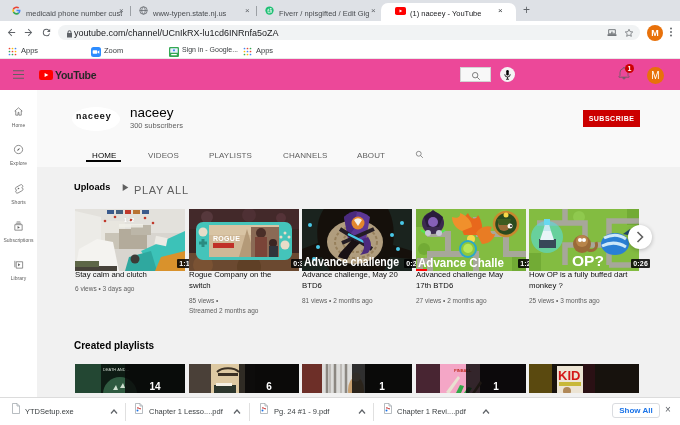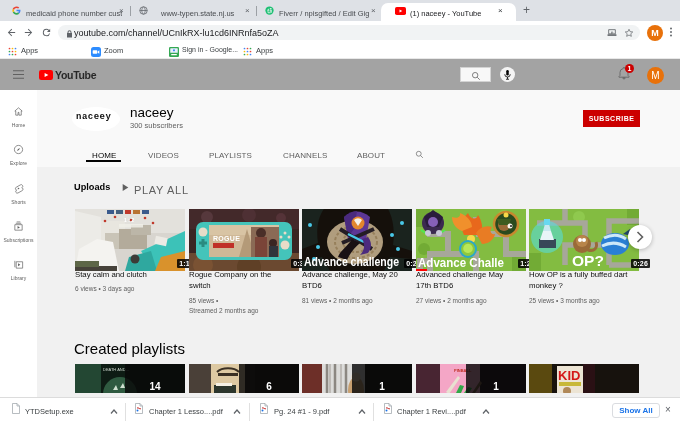--- a/index.html
+++ b/index.html
@@ -10,21 +10,21 @@
 .tab{position:absolute;top:4px;height:17px;font-size:7.5px;color:#494c50;}
 .tab .ttl{position:absolute;top:5px;white-space:nowrap;overflow:hidden;}
 .tabsep{position:absolute;top:6px;width:1px;height:10px;background:#9ca0a5;}
 #activetab{position:absolute;left:381px;top:3px;width:135px;height:18px;background:#fff;border-radius:7px 7px 0 0;}
 #toolbar{left:0;top:21px;width:588px;height:23px;background:#fff;}
 #omni{position:absolute;left:58px;top:4px;width:582px;height:15px;border-radius:7.5px;background:#f1f3f4;}
 #omni .url{position:absolute;left:16px;top:3px;font-size:9px;color:#202124;}
 #bookmarks{left:0;top:44px;width:680px;height:14px;background:#fff;}
 .bk{position:absolute;top:2px;font-size:7.5px;color:#3c4043;}
 
-#ythead{left:0;top:58px;width:680px;height:32px;background:#a3a3a3;border-top:1px solid #e8e8e8;box-sizing:border-box;}
+#ythead{left:0;top:58px;width:680px;height:32px;background:#ec4899;border-top:1px solid #e8e8e8;box-sizing:border-box;}
 #ysearch{position:absolute;left:171px;top:8px;width:289px;height:15px;border:1px solid #ccc;box-sizing:border-box;background:#fff;}
 #ysearch span{position:absolute;left:6px;top:2.5px;font-size:8.5px;color:#888;}
 #ysearchbtn{position:absolute;left:460px;top:8px;width:31px;height:15px;background:#f8f8f8;border:1px solid #d3d3d3;box-sizing:border-box;}
 
 #pagebg{left:0;top:90px;width:680px;height:307px;background:#f9f9f9;}
 #contentbg{left:37px;top:167px;width:643px;height:230px;background:#f1f1f1;}
 #sidebar{left:0;top:90px;width:37px;height:307px;background:#fff;}
 .sbitem{position:absolute;left:0;width:37px;text-align:center;color:#030303;}
 .sbitem .lbl{font-size:5px;color:#606060;display:block;margin-top:1px;}
 
@@ -62,21 +62,21 @@
   <div class="tab" style="left:26px;width:89px">
       <span class="ttl">medicaid phone number cust</span>
     </div>
   <div class="abs" style="left:119px;top:7px;width:7px;height:7px;color:#5f6368;font-size:8px;line-height:7px">×</div>
   <div class="tabsep" style="left:130px"></div>
 
   <svg class="abs" style="left:139px;top:6px" width="9" height="9" viewBox="0 0 24 24">
       <circle cx="12" cy="12" r="10" fill="none" stroke="#5f6368" stroke-width="2"></circle>
       <path d="M2 12h20M12 2c3 2.5 4.5 6 4.5 10S15 19.5 12 22M12 2c-3 2.5-4.5 6-4.5 10S9 19.5 12 22" fill="none" stroke="#5f6368" stroke-width="2"></path>
     </svg>
-  <div class="tab" style="left:161px;width:82px">
+  <div class="tab" style="left:153px;width:82px">
       <span class="ttl">www-typen.state.nj.us</span>
     </div>
   <div class="abs" style="left:245px;top:7px;width:7px;height:7px;color:#5f6368;font-size:8px;line-height:7px">×</div>
   <div class="tabsep" style="left:256px"></div>
 
   <svg class="abs" style="left:265px;top:6px" width="9" height="9" viewBox="0 0 24 24">
       <circle cx="12" cy="12" r="11" fill="#1dbf73"></circle>
       <circle cx="15.5" cy="7" r="2" fill="#fff"></circle>
       <path d="M8 18v-7c0-2 1.5-3.5 3.5-3.5M6.5 11h5M8 18h6v-7h3v7" stroke="#fff" stroke-width="1.8" fill="none"></path>
     </svg>
@@ -399,21 +399,21 @@
   </div>
   <div class="vtitle" style="left:529px">How OP is a fully buffed dart<br>monkey ?</div>
   <div class="vmeta" style="left:529px;top:296px">25 views • 3 months ago</div>
 
   <div class="abs" style="left:628px;top:225px;width:24px;height:24px;border-radius:50%;background:#fff;box-shadow:0 1px 4px rgba(0,0,0,.25)"></div>
   <svg class="abs" style="left:636px;top:231px" width="8" height="12" viewBox="0 0 8 12">
       <path d="M1.5 1l5 5-5 5" fill="none" stroke="#606060" stroke-width="1.6"></path>
     </svg>
 </div>
 <div id="playlists">
-  <div class="abs" style="left:74px;top:340px;font-size:15px;font-weight:normal;color:#030303">Created playlists</div>
+  <div class="abs" style="left:74px;top:340px;font-size:10px;font-weight:bold;color:#030303">Created playlists</div>
   <div class="plthumb" style="left:75px">
     <svg width="110" height="29" viewBox="0 0 110 29">
       <rect width="110" height="29" fill="#0e1c14"></rect>
       <rect x="0" y="0" width="26" height="29" fill="#23473394"></rect>
       <rect x="0" y="0" width="26" height="29" fill="#234733"></rect>
       <circle cx="45" cy="30" r="17" fill="#2f5a40"></circle>
       <path d="M38 26l3-5 2 5zM45 24l3-5 2 5z" fill="#cfe0cf"></path>
       <text x="28" y="7" font-size="4" fill="#cfd8cf">DEATH AND...</text>
     </svg>
     <div class="plover">14</div>

